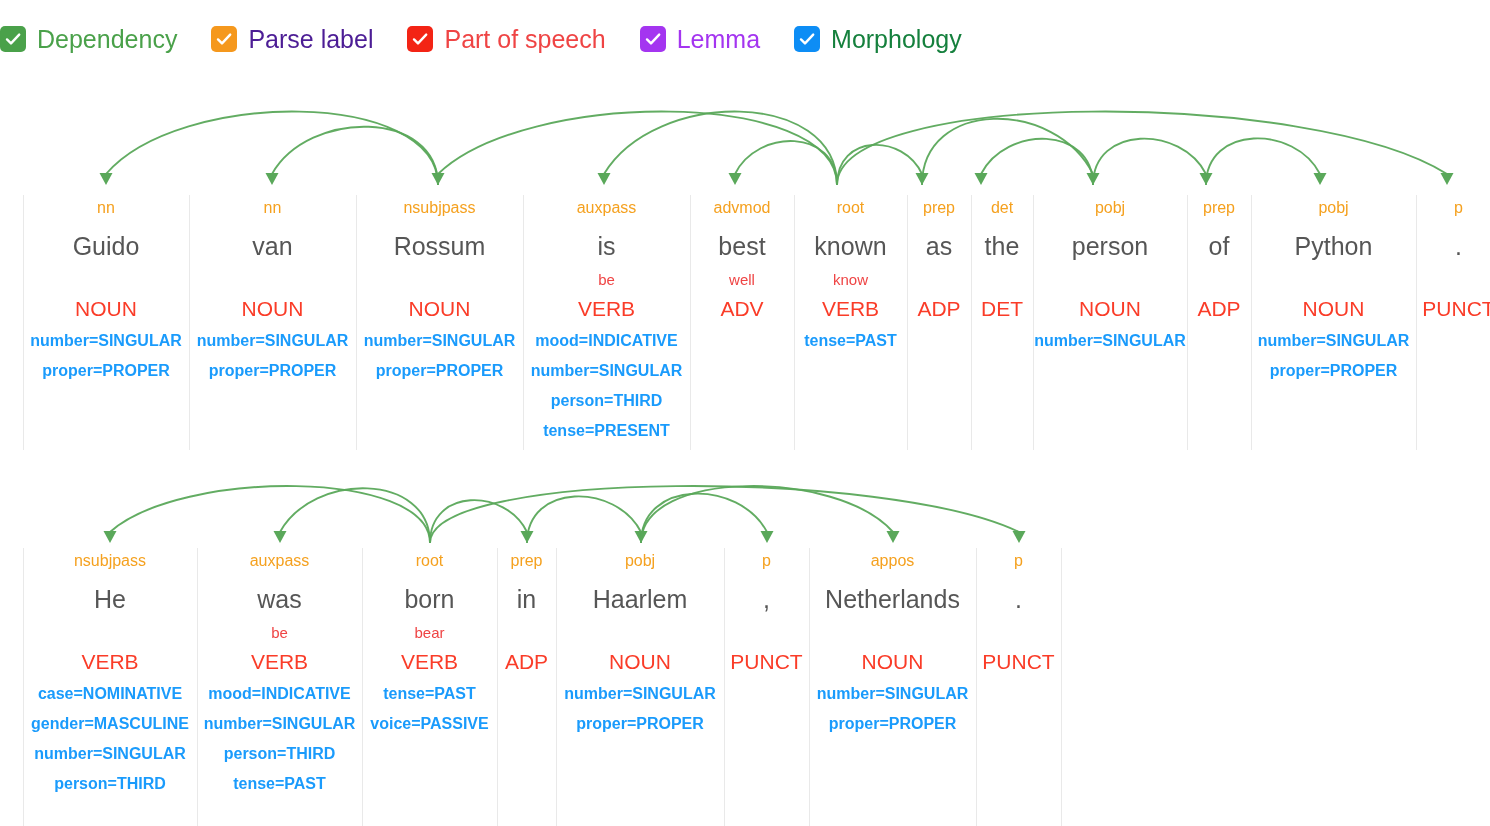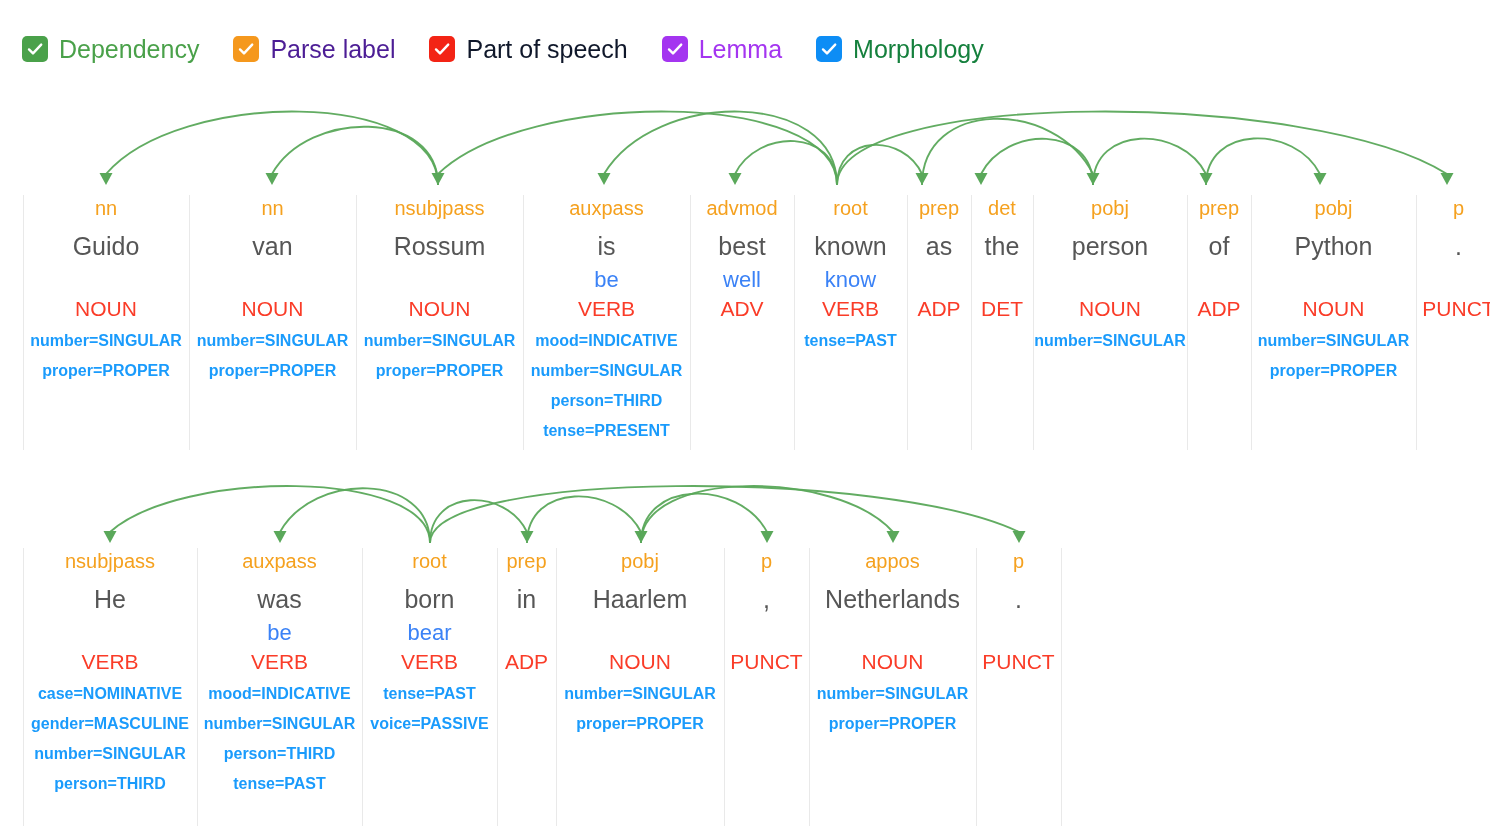--- a/index.html
+++ b/index.html
@@ -6,21 +6,21 @@
   body{
     width:1490px;height:826px;
     background:#ffffff;
     font-family:"Liberation Sans", sans-serif;
     overflow:hidden;
     position:relative;
   }
   
   #toolbar{
     position:absolute;left:0;top:0;width:1490px;height:78px;
-    display:flex;align-items:center;padding-left:22px;box-sizing:border-box;margin-top:10px;
+    display:flex;align-items:center;box-sizing:border-box;
   }
   .chk-item{display:flex;align-items:center;margin-right:34px;cursor:pointer;}
   .chk-box{
     width:26px;height:26px;border-radius:5px;
     display:flex;align-items:center;justify-content:center;
     flex:0 0 auto;
   }
   .chk-box svg{display:block;}
   .chk-label{margin-left:11px;font-size:25px;line-height:25px;white-space:nowrap;}
 
@@ -28,23 +28,23 @@
   .sentence{position:absolute;left:0;width:1490px;}
   .arcs{position:absolute;left:0;top:0;}
   .cols{position:absolute;left:0;display:flex;}
   .col{
     box-sizing:border-box;
     border-right:1px solid #e9e9e9;
     display:flex;flex-direction:column;align-items:center;
     text-align:center;
   }
   .col:first-child{border-left:1px solid #e9e9e9;}
-  .dep{font-size:20px;color:#f5a11f;line-height:26px;height:30px;}
+  .dep{font-size:16px;color:#f5a11f;line-height:26px;height:30px;}
   .word{font-size:25px;color:#565656;line-height:34px;height:38px;margin-top:4px;text-align:center;}
-  .lemma{font-size:22px;color:#3b82f6;line-height:26px;height:27px;}
+  .lemma{font-size:15px;color:#ef4444;line-height:26px;height:27px;}
   .lemma.empty{visibility:hidden;}
   .pos{font-size:21px;color:#fa3c28;line-height:26px;height:30px;margin-top:2px;}
   .morph{font-size:16px;font-weight:bold;color:#1a9bfc;line-height:30px;}
 </style>
 </head>
 <body>
 
 <div id="toolbar">
     <div class="chk-item">
       <span class="chk-box" style="background: rgb(74, 161, 74);">
@@ -61,21 +61,21 @@
         </svg>
       </span>
       <span class="chk-label" style="color: #4c1d95;">Parse label</span>
     </div>
     <div class="chk-item">
       <span class="chk-box" style="background: rgb(243, 36, 21);">
         <svg width="20" height="20" viewBox="0 0 20 20">
           <path d="M4 10.4 L8 14.4 L16.2 5.6" stroke="#ffffff" stroke-width="2.4" fill="none" stroke-linecap="round" stroke-linejoin="round"></path>
         </svg>
       </span>
-      <span class="chk-label" style="color: #0f172a;">Part of speech</span>
+      <span class="chk-label" style="color: #ef4444;">Part of speech</span>
     </div>
     <div class="chk-item">
       <span class="chk-box" style="background: rgb(164, 53, 240);">
         <svg width="20" height="20" viewBox="0 0 20 20">
           <path d="M4 10.4 L8 14.4 L16.2 5.6" stroke="#ffffff" stroke-width="2.4" fill="none" stroke-linecap="round" stroke-linejoin="round"></path>
         </svg>
       </span>
       <span class="chk-label" style="color: rgb(164, 53, 240);">Lemma</span>
     </div>
     <div class="chk-item">

